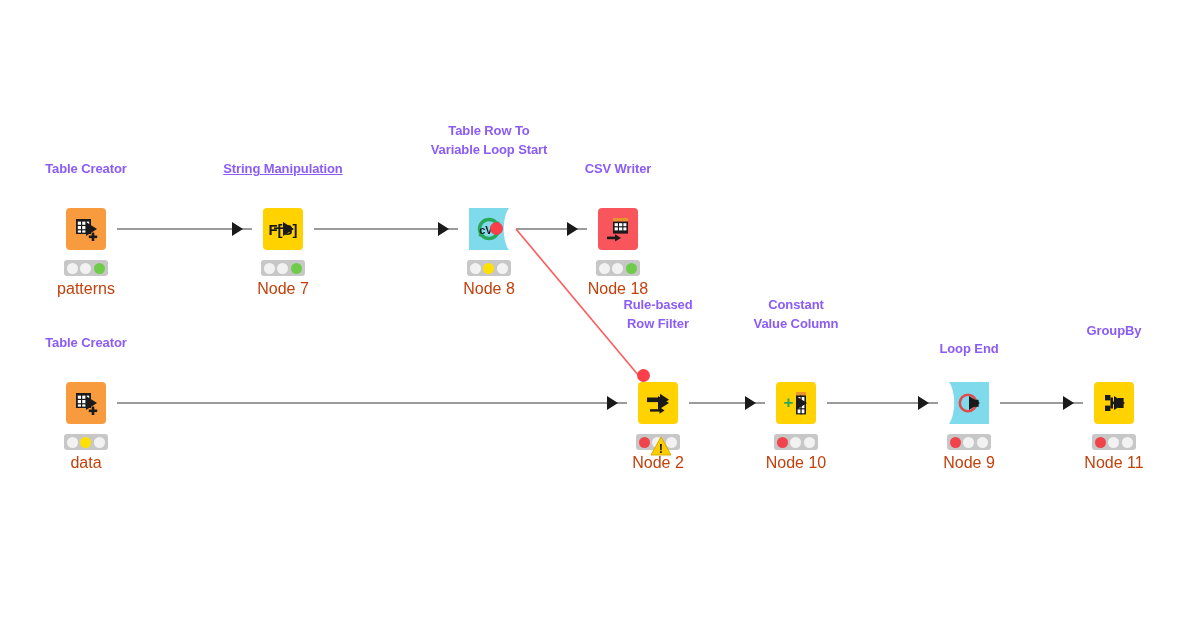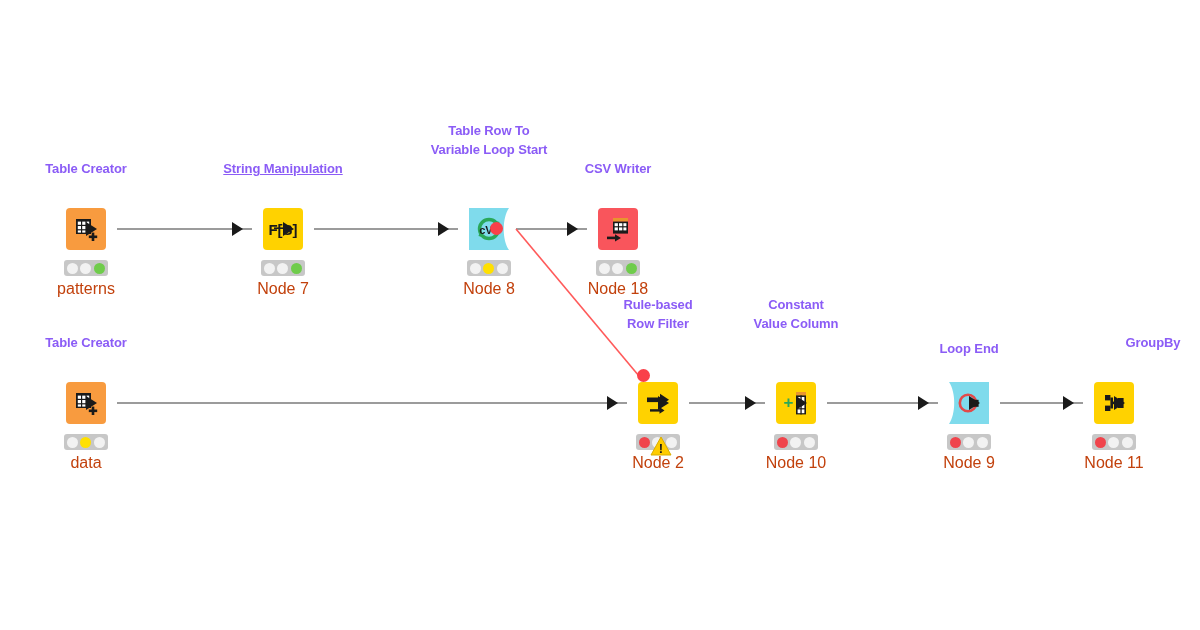--- a/index.html
+++ b/index.html
@@ -377,21 +377,21 @@
           <div class="port port-out"></div>
         </div>
         <div class="status">
           <span class="light red"></span>
           <span class="light"></span>
           <span class="light"></span>
         </div>
         <div class="node-label">Node 9</div>
       </div>
       <div class="node" style="left: 1114px; top: 382px;">
-        <div class="node-title" style="bottom: 30px; margin-left: 39px;">GroupBy</div>
+        <div class="node-title" style="bottom: 42px;">GroupBy</div>
         <div class="node-body">
           <div class="node-shape" style="background: rgb(255, 210, 0);"></div>
           <span class="node-icon">
             <svg width="40" height="42" viewBox="0 0 40 42">
               <rect x="11" y="13" width="5.4" height="5.4" fill="#1a1a1a"></rect>
               <rect x="11" y="23.6" width="5.4" height="5.4" fill="#1a1a1a"></rect>
               <rect x="16.4" y="15.5" width="2.6" height="11" fill="#1a1a1a"></rect>
               <rect x="19" y="19.6" width="5.5" height="2.6" fill="#1a1a1a"></rect>
               <rect x="24" y="16" width="5.6" height="10" fill="#1a1a1a"></rect>
             </svg>

